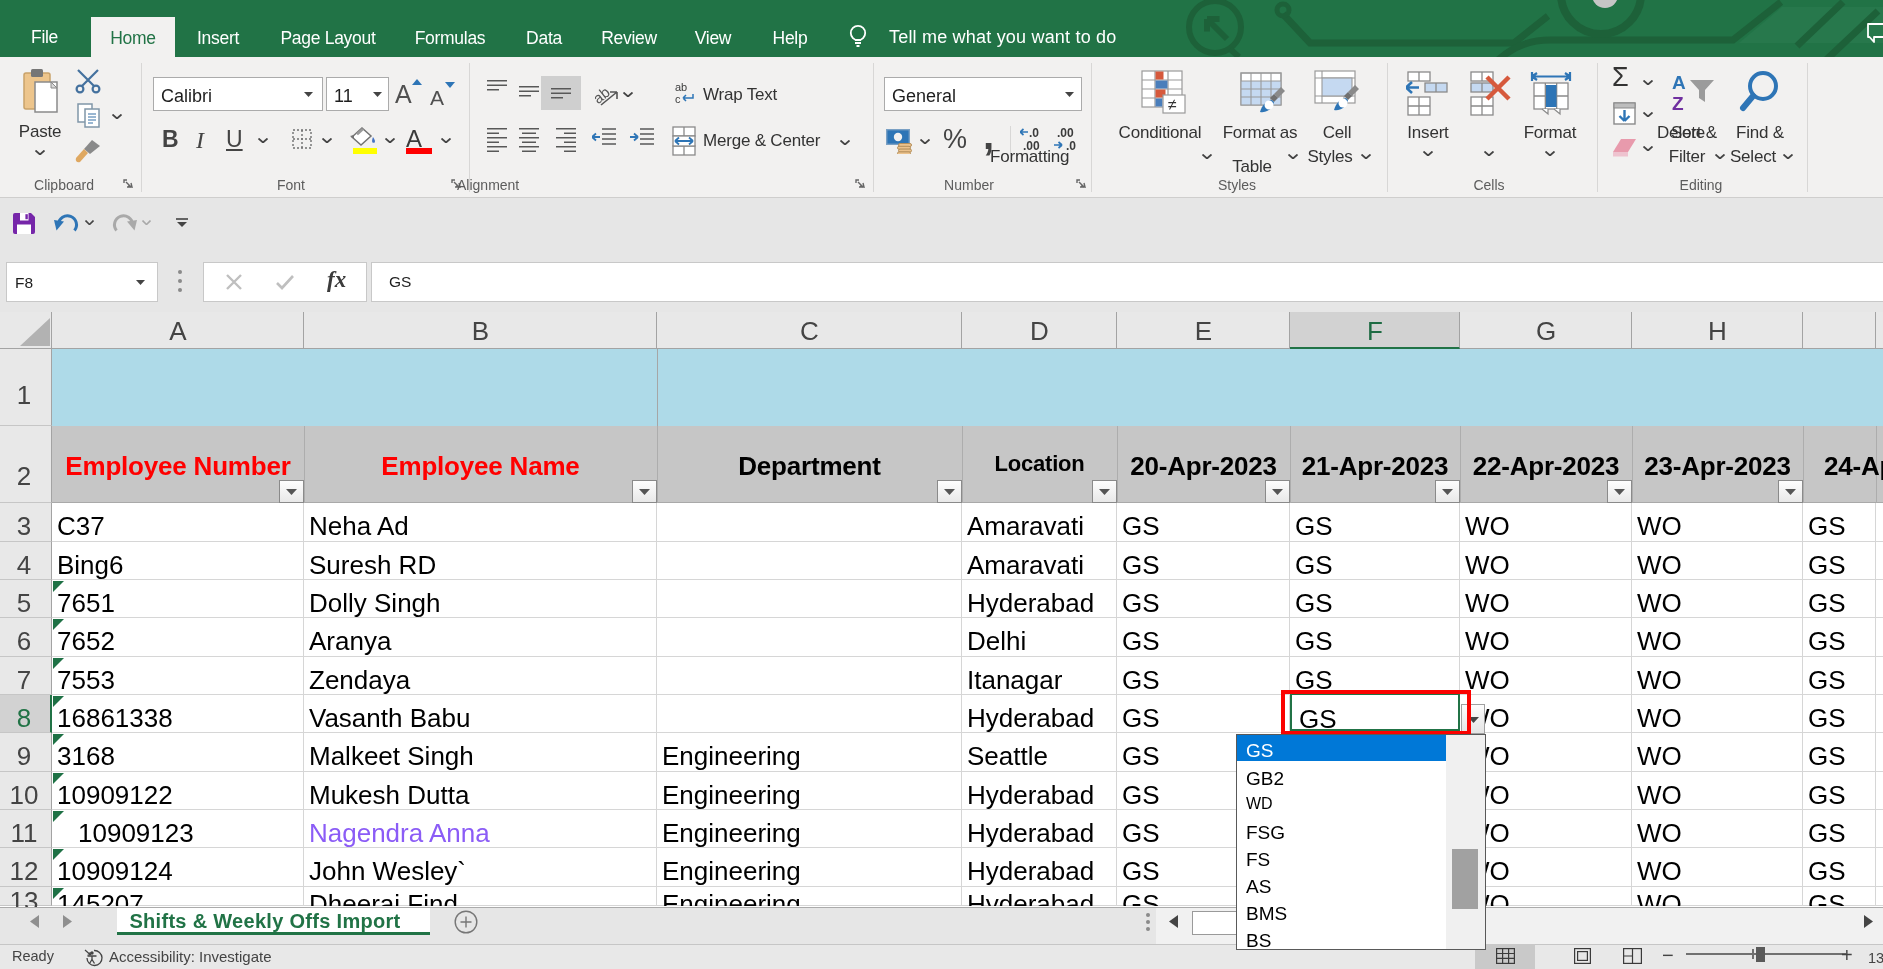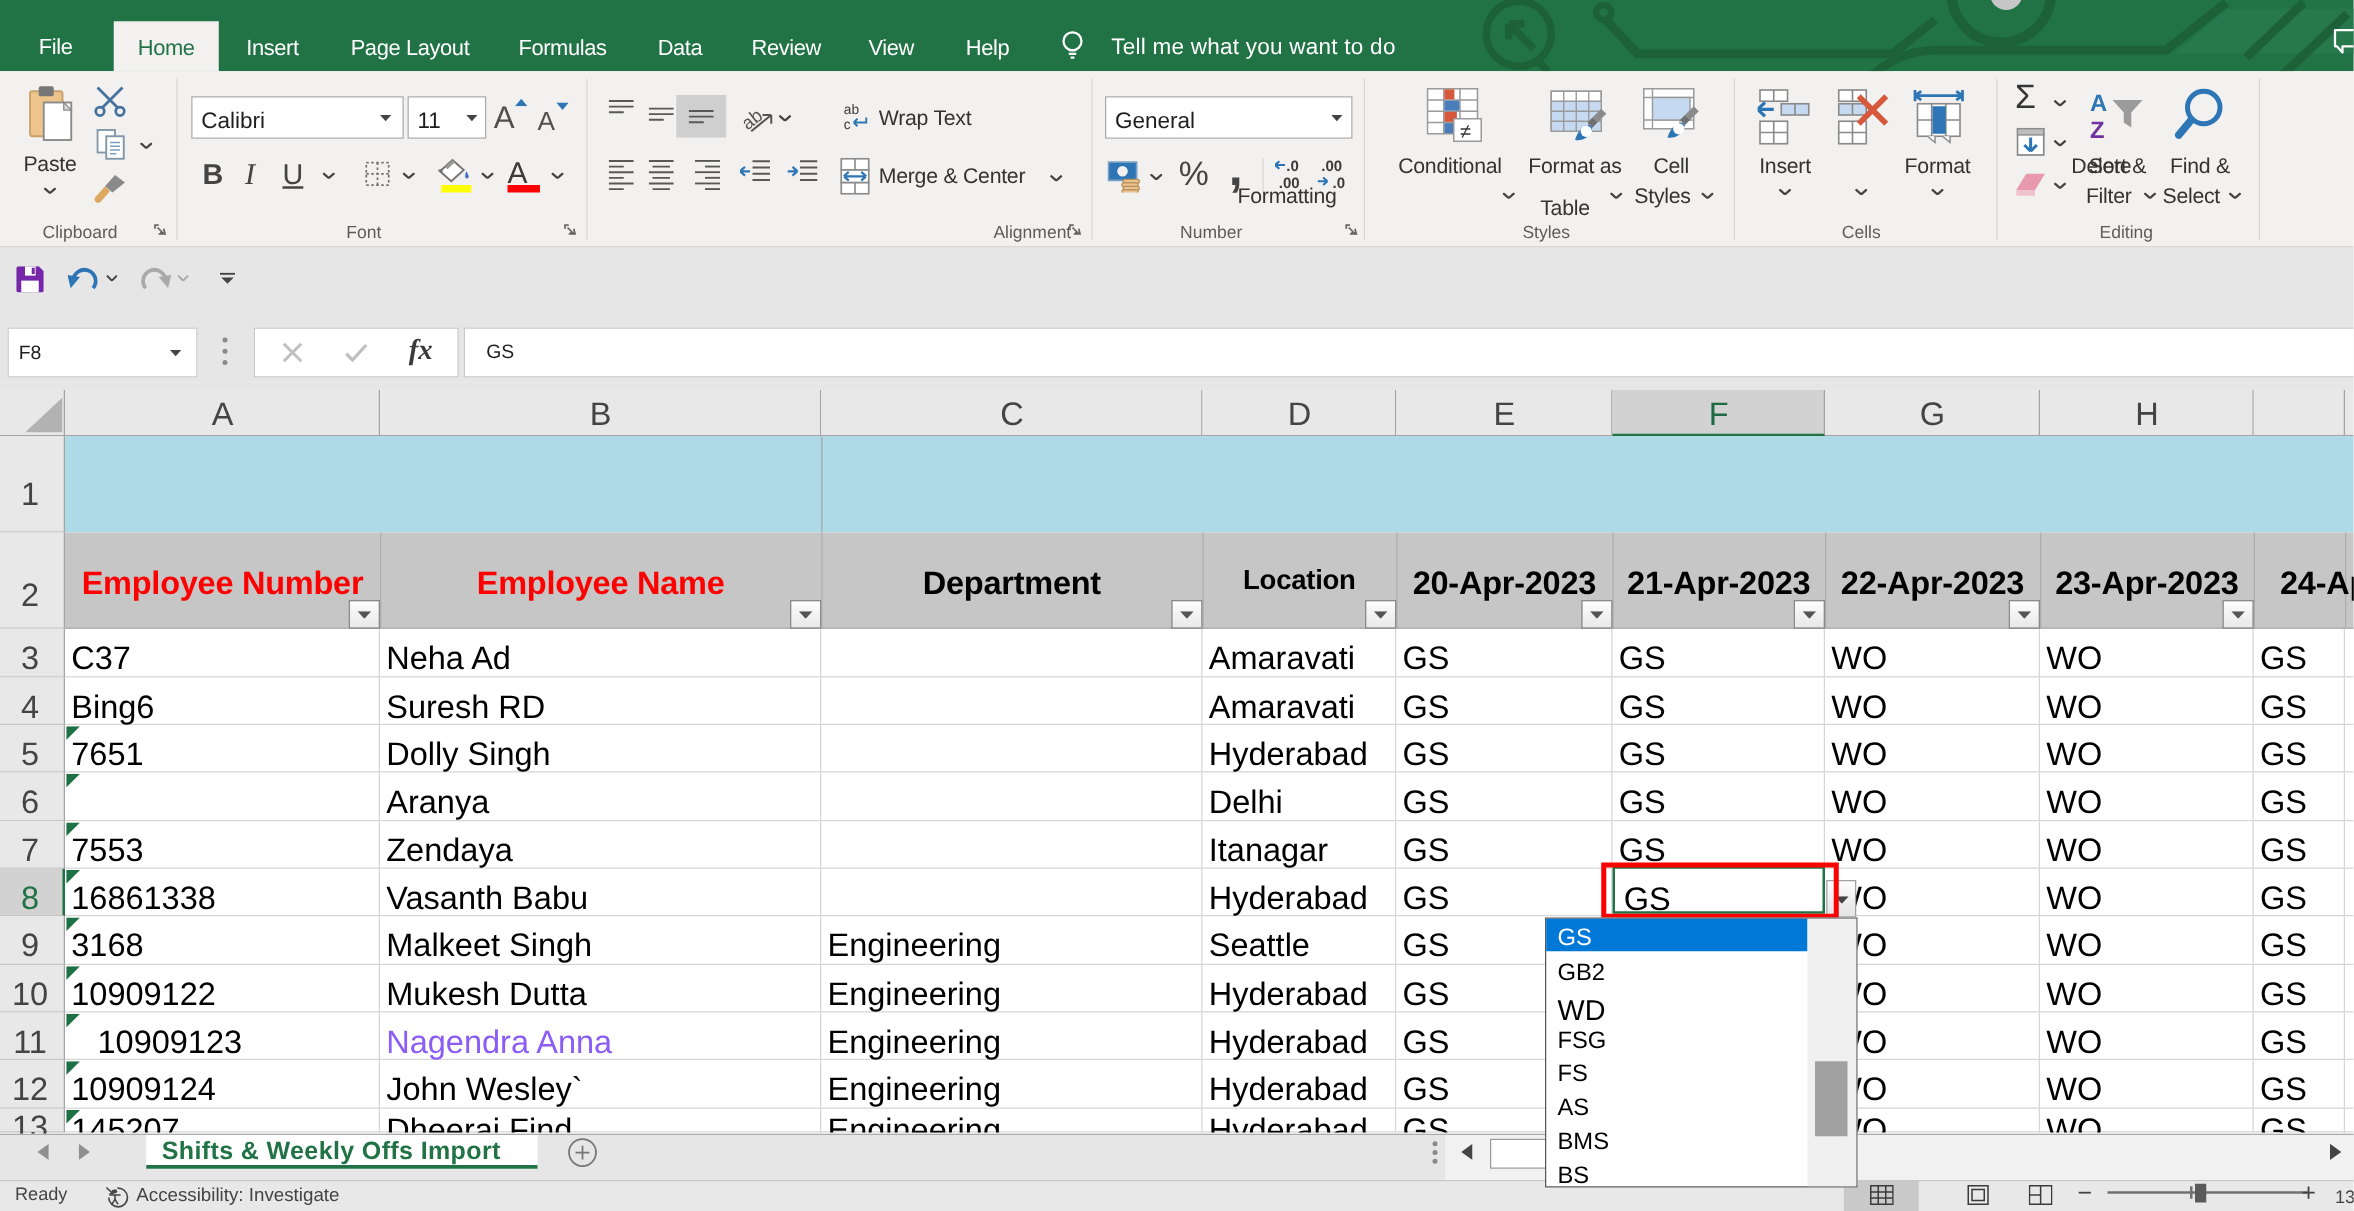--- a/index.html
+++ b/index.html
@@ -221,21 +221,21 @@
         <rect x="1" y="20" width="22" height="9"></rect>
         <path d="M 12 1 L 12 10 M 12 20 L 12 29"></path>
 <rect x="1" y="10" width="22" height="10"></rect>
 </g>
 <path d="M 3 15 L 21 15 M 3 15 L 7 11.5 M 3 15 L 7 18.5 M 21 15 L 17 11.5 M 21 15 L 17 18.5" stroke="#2e75b6" stroke-width="1.8" fill="none"></path>
 </svg>
 <div class="abs" style="left:703px;top:131px;color:#333;font-size:17px;letter-spacing:-0.2px;">Merge &amp; Center</div>
 <svg class="abs" style="left:840.0px;top:139.5px" width="10" height="5" viewBox="0 0 10 5">
       <polyline points="0.5,0.5 5.0,4.5 9.5,0.5" fill="none" stroke="#444" stroke-width="1.8"></polyline>
     </svg>
-<div class="abs" style="left:457px;top:177px;width:400px;text-align:right;color:#5c5c5c;font-size:14px;">Alignment</div>
+<div class="abs" style="left:457px;top:177px;width:400px;text-align:left;color:#5c5c5c;font-size:14px;">Alignment</div>
 <svg class="abs" style="left:855px;top:179px" width="13" height="13" viewBox="0 0 13 13">
 <path d="M 1 4 L 1 1 L 4 1 M 4 8 L 9 8 M 8 4 L 9 8 L 5 7" stroke="#666" stroke-width="1.4" fill="none"></path>
 <path d="M 3 3 L 8 8" stroke="#666" stroke-width="1.4"></path>
 </svg>
 <div class="abs " style="left:884px;top:77px;width:198px;height:34px;background:#fff;border:1.5px solid #ababab;"></div>
 <div class="abs" style="left:892px;top:86px;font-size:18px;color:#1e1e1e;">General</div>
 <svg class="abs" style="left:1064.5px;top:91.5px" width="9" height="5">
       <polygon points="0,0 9,0 4.5,5" fill="#444"></polygon>
     </svg>
 <svg class="abs" style="left:886px;top:128px" width="28" height="26" viewBox="0 0 28 26">
@@ -607,20 +607,21 @@
 <div class="abs " style="left:1465px;top:588px;width:167px;height:30px;overflow:hidden;"><span style="font-size:26px;color:#000;white-space:nowrap;">WO</span></div>
 <div class="abs " style="left:1632px;top:580px;width:171px;height:38px;border-right:1px solid #d6d6d6;border-bottom:1px solid #d6d6d6;overflow:hidden;"></div>
 <div class="abs " style="left:1637px;top:588px;width:166px;height:30px;overflow:hidden;"><span style="font-size:26px;color:#000;white-space:nowrap;">WO</span></div>
 <div class="abs " style="left:1803px;top:580px;width:73px;height:38px;border-right:1px solid #d6d6d6;border-bottom:1px solid #d6d6d6;overflow:hidden;"></div>
 <div class="abs " style="left:1808px;top:588px;width:68px;height:30px;overflow:hidden;"><span style="font-size:26px;color:#000;white-space:nowrap;">GS</span></div>
 <div class="abs " style="left:1876px;top:580px;width:7px;height:38px;border-bottom:1px solid #d6d6d6;"></div>
 <svg class="abs" style="left:53px;top:581px" width="11" height="11">
       <polygon points="0,0 11,0 0,11" fill="#1e7145"></polygon>
     </svg>
 <div class="abs " style="left:52px;top:618px;width:252px;height:39px;border-right:1px solid #d6d6d6;border-bottom:1px solid #d6d6d6;overflow:hidden;"></div>
+<div class="abs " style="left:57px;top:626px;width:247px;height:31px;overflow:hidden;"><span style="font-size:26px;color:#000;white-space:nowrap;">7652</span></div>
 <div class="abs " style="left:304px;top:618px;width:353px;height:39px;border-right:1px solid #d6d6d6;border-bottom:1px solid #d6d6d6;overflow:hidden;"></div>
 <div class="abs " style="left:309px;top:626px;width:348px;height:31px;overflow:hidden;"><span style="font-size:26px;color:#000;white-space:nowrap;">Aranya</span></div>
 <div class="abs " style="left:657px;top:618px;width:305px;height:39px;border-right:1px solid #d6d6d6;border-bottom:1px solid #d6d6d6;overflow:hidden;"></div>
 <div class="abs " style="left:962px;top:618px;width:155px;height:39px;border-right:1px solid #d6d6d6;border-bottom:1px solid #d6d6d6;overflow:hidden;"></div>
 <div class="abs " style="left:967px;top:626px;width:150px;height:31px;overflow:hidden;"><span style="font-size:26px;color:#000;white-space:nowrap;">Delhi</span></div>
 <div class="abs " style="left:1117px;top:618px;width:173px;height:39px;border-right:1px solid #d6d6d6;border-bottom:1px solid #d6d6d6;overflow:hidden;"></div>
 <div class="abs " style="left:1122px;top:626px;width:168px;height:31px;overflow:hidden;"><span style="font-size:26px;color:#000;white-space:nowrap;">GS</span></div>
 <div class="abs " style="left:1290px;top:618px;width:170px;height:39px;border-right:1px solid #d6d6d6;border-bottom:1px solid #d6d6d6;overflow:hidden;"></div>
 <div class="abs " style="left:1295px;top:626px;width:165px;height:31px;overflow:hidden;"><span style="font-size:26px;color:#000;white-space:nowrap;">GS</span></div>
 <div class="abs " style="left:1460px;top:618px;width:172px;height:39px;border-right:1px solid #d6d6d6;border-bottom:1px solid #d6d6d6;overflow:hidden;"></div>
@@ -848,20 +849,20 @@
 <div class="abs " style="left:1686px;top:953px;width:160px;height:2px;background:#707070;"></div>
 <div class="abs " style="left:1752px;top:949px;width:2px;height:10px;background:#707070;"></div>
 <div class="abs " style="left:1756px;top:947px;width:9px;height:15px;background:#5a5a5a;"></div>
 <div class="abs" style="left:1841px;top:944px;font-size:20px;color:#444;">+</div>
 <div class="abs " style="left:1868px;top:944px;width:15px;height:25px;overflow:hidden;"></div>
 <div class="abs" style="left:1868px;top:950px;font-size:14.5px;color:#444;">130%</div>
 <div class="abs " style="left:1236px;top:734px;width:250px;height:216px;background:#fff;border:1px solid #595959;"></div>
 <div class="abs " style="left:1237px;top:735px;width:209px;height:26px;background:#0078d7;"></div>
 <div class="abs" style="left:1246px;top:740px;font-size:19px;color:#fff;">GS</div>
 <div class="abs" style="left:1246px;top:768px;font-size:19px;color:#000;">GB2</div>
-<div class="abs" style="left:1246px;top:795px;font-size:23px;color:#000;">WD</div>
+<div class="abs" style="left:1246px;top:795px;font-size:16px;color:#000;">WD</div>
 <div class="abs" style="left:1246px;top:822px;font-size:19px;color:#000;">FSG</div>
 <div class="abs" style="left:1246px;top:849px;font-size:19px;color:#000;">FS</div>
 <div class="abs" style="left:1246px;top:876px;font-size:19px;color:#000;">AS</div>
 <div class="abs" style="left:1246px;top:903px;font-size:19px;color:#000;">BMS</div>
 <div class="abs" style="left:1246px;top:930px;font-size:19px;color:#000;">BS</div>
 <div class="abs " style="left:1446px;top:735px;width:39px;height:214px;background:#f0f0f0;"></div>
 <div class="abs " style="left:1452px;top:849px;width:26px;height:60px;background:#a1a1a1;"></div>
 </div>
 </body></html>

